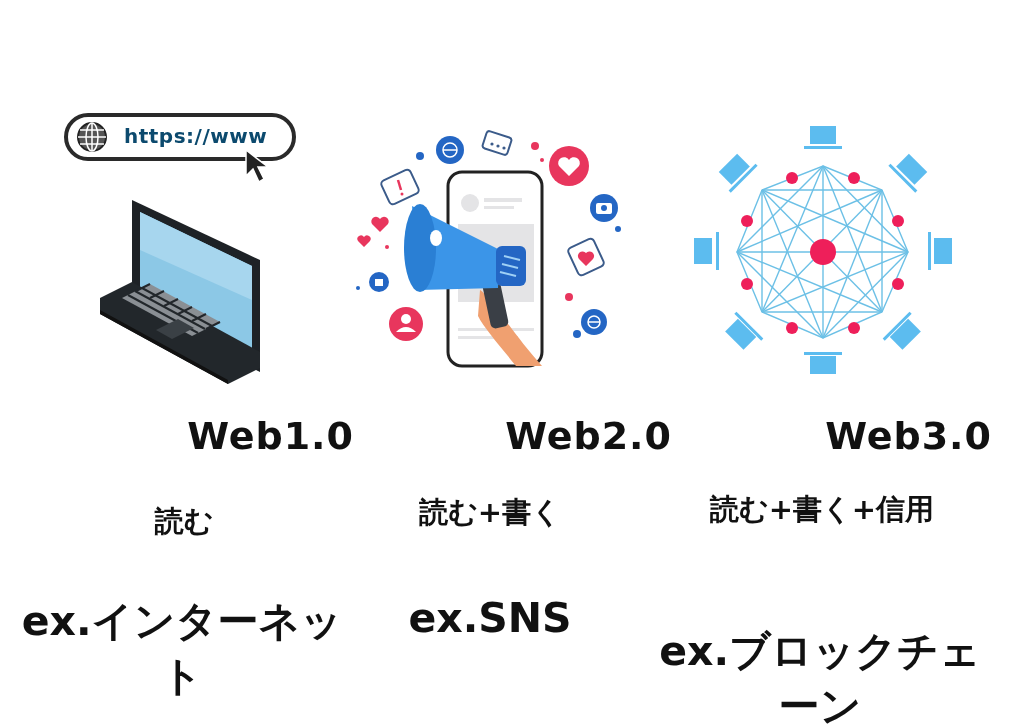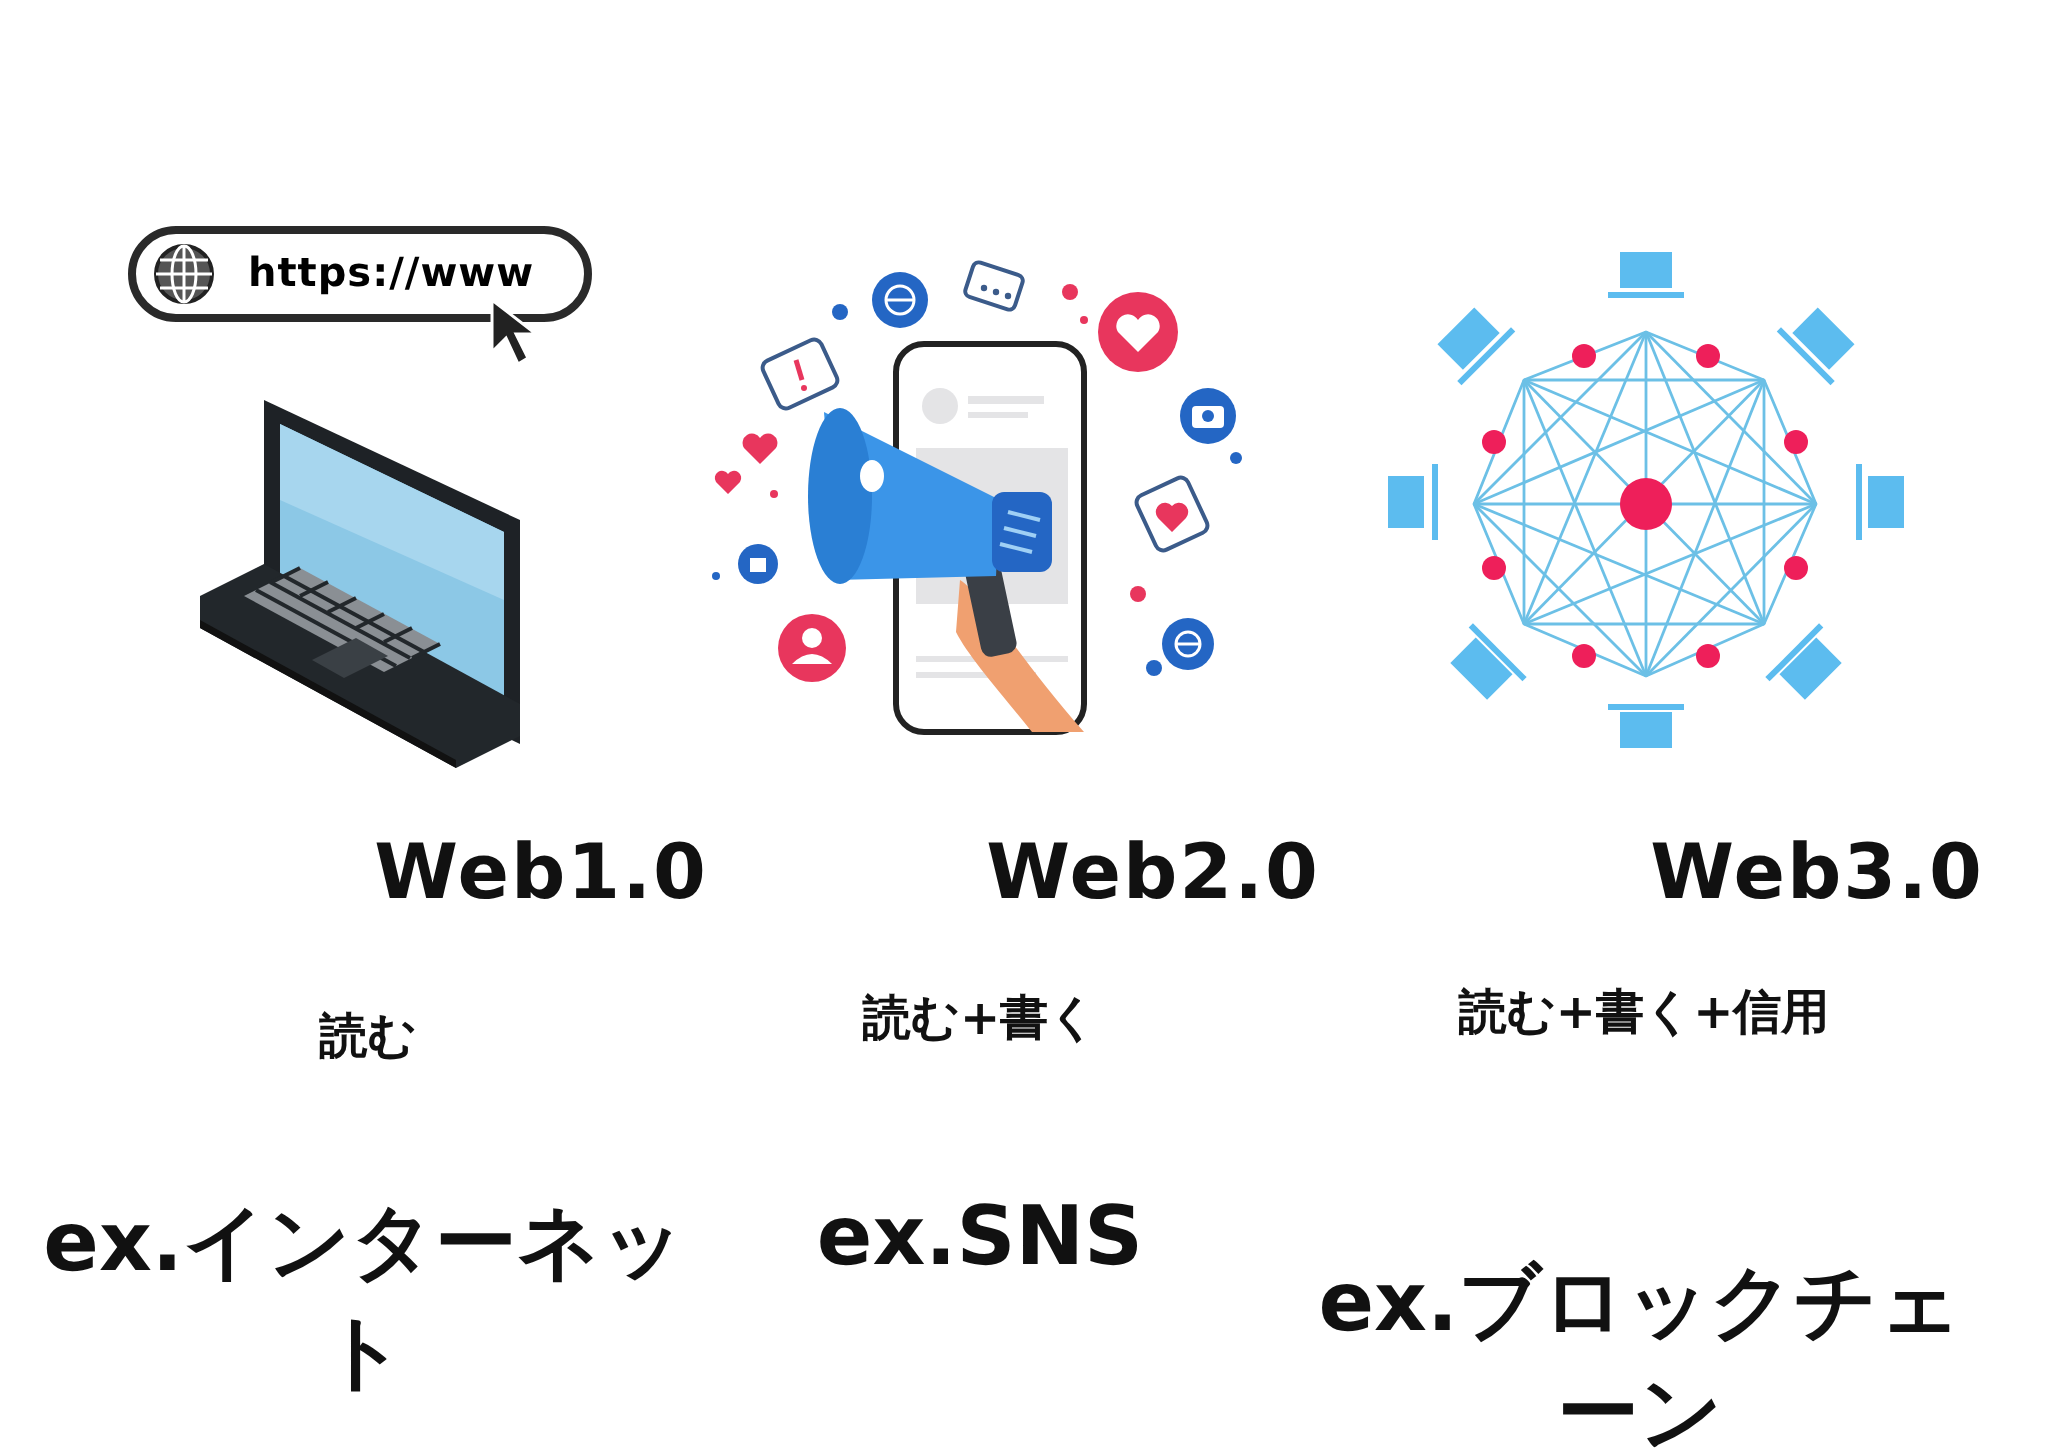--- a/index.html
+++ b/index.html
@@ -1,41 +1,41 @@
 <!DOCTYPE html>
 <html><head>
 <meta charset="utf-8">
 <style>
   html, body { margin:0; padding:0; background:#ffffff; }
   body { width:1024px; height:724px; position:relative; overflow:hidden;
          font-family:"DejaVu Sans", "Liberation Sans", sans-serif; color:#111; }
   .abs { position:absolute; }
   .title { font-weight:bold; font-size:38px; text-align:right; width:340px; letter-spacing:1px; }
-  .sub { font-weight:bold; font-size:24px; text-align:center; width:340px; }
+  .sub { font-weight:bold; font-size:29px; text-align:center; width:340px; }
   .ex { font-weight:bold; font-size:41px; text-align:center; width:360px; }
   svg { display:block; }
 </style>
 </head>
 <body>
 
 <div class="abs" style="left:60px;top:110px;width:240px;height:280px;">
 
   <svg width="240" height="70" style="position:absolute;left:0;top:0;">
     <rect x="6" y="5" width="228" height="44" rx="22" fill="#fff" stroke="#2a2a2a" stroke-width="4"></rect>
     <g>
       <circle cx="32" cy="27" r="14" fill="#555"></circle>
       <circle cx="32" cy="27" r="14" fill="none" stroke="#222" stroke-width="2"></circle>
       <ellipse cx="32" cy="27" rx="6" ry="14" fill="none" stroke="#fff" stroke-width="1.5"></ellipse>
       <line x1="18" y1="27" x2="46" y2="27" stroke="#fff" stroke-width="1.5"></line>
       <line x1="20" y1="20" x2="44" y2="20" stroke="#fff" stroke-width="1.5"></line>
       <line x1="20" y1="34" x2="44" y2="34" stroke="#fff" stroke-width="1.5"></line>
       <line x1="32" y1="13" x2="32" y2="41" stroke="#fff" stroke-width="1.5"></line>
     </g>
   </svg>
-  <div class="abs" style="left:64px;top:14px;font-weight:bold;font-size:20px;color:#000000;letter-spacing:0.5px;">https://www</div>
+  <div class="abs" style="left:64px;top:14px;font-weight:bold;font-size:20px;color:#0c4a6e;letter-spacing:0.5px;">https://www</div>
   <svg width="40" height="40" class="abs" style="left:180px;top:36px;">
     <polygon points="6,4 6,30 13,23 19,36 24,33 18,21 28,21" fill="#222" stroke="#fff" stroke-width="1.5"></polygon>
   </svg>
 
   <svg width="200" height="200" class="abs" style="left:30px;top:80px;">
 
     <polygon points="42,10 170,70 170,182 42,120" fill="#1e2226"></polygon>
     <polygon points="50,22 162,76 162,170 50,114" fill="#8cc8e6"></polygon>
     <polygon points="50,22 162,76 162,110 50,60" fill="#a7d6ee"></polygon>
 
@@ -139,21 +139,21 @@
   <circle cx="70" cy="36" r="4" fill="#2466c4"></circle>
   <circle cx="185" cy="26" r="4" fill="#e8365d"></circle>
   <circle cx="192" cy="40" r="2" fill="#e8365d"></circle>
   <circle cx="268" cy="109" r="3" fill="#2466c4"></circle>
   <circle cx="219" cy="177" r="4" fill="#e8365d"></circle>
   <circle cx="227" cy="214" r="4" fill="#2466c4"></circle>
   <circle cx="37" cy="127" r="2" fill="#e8365d"></circle>
   <circle cx="8" cy="168" r="2" fill="#2466c4"></circle>
 </svg>
 
-<div class="abs title" style="left:320px;top:414px;">Web2.0</div>
+<div class="abs title" style="left:332px;top:414px;">Web2.0</div>
 <div class="abs sub" style="left:320px;top:493px;">読む+書く</div>
 <div class="abs ex" style="left:310px;top:594px;text-align:center;">ex.SNS</div>
 
 <svg width="270" height="265" class="abs" style="left:690px;top:120px;">
   <g stroke="#6cc0e6" stroke-width="1.4" fill="none">
 
     <polygon points="133,46 192,70 218,132 192,192 133,218 72,192 47,132 72,70"></polygon>
     <line x1="133" y1="46" x2="218" y2="132"></line>
       <line x1="133" y1="46" x2="192" y2="192"></line>
       <line x1="133" y1="46" x2="133" y2="218"></line>

